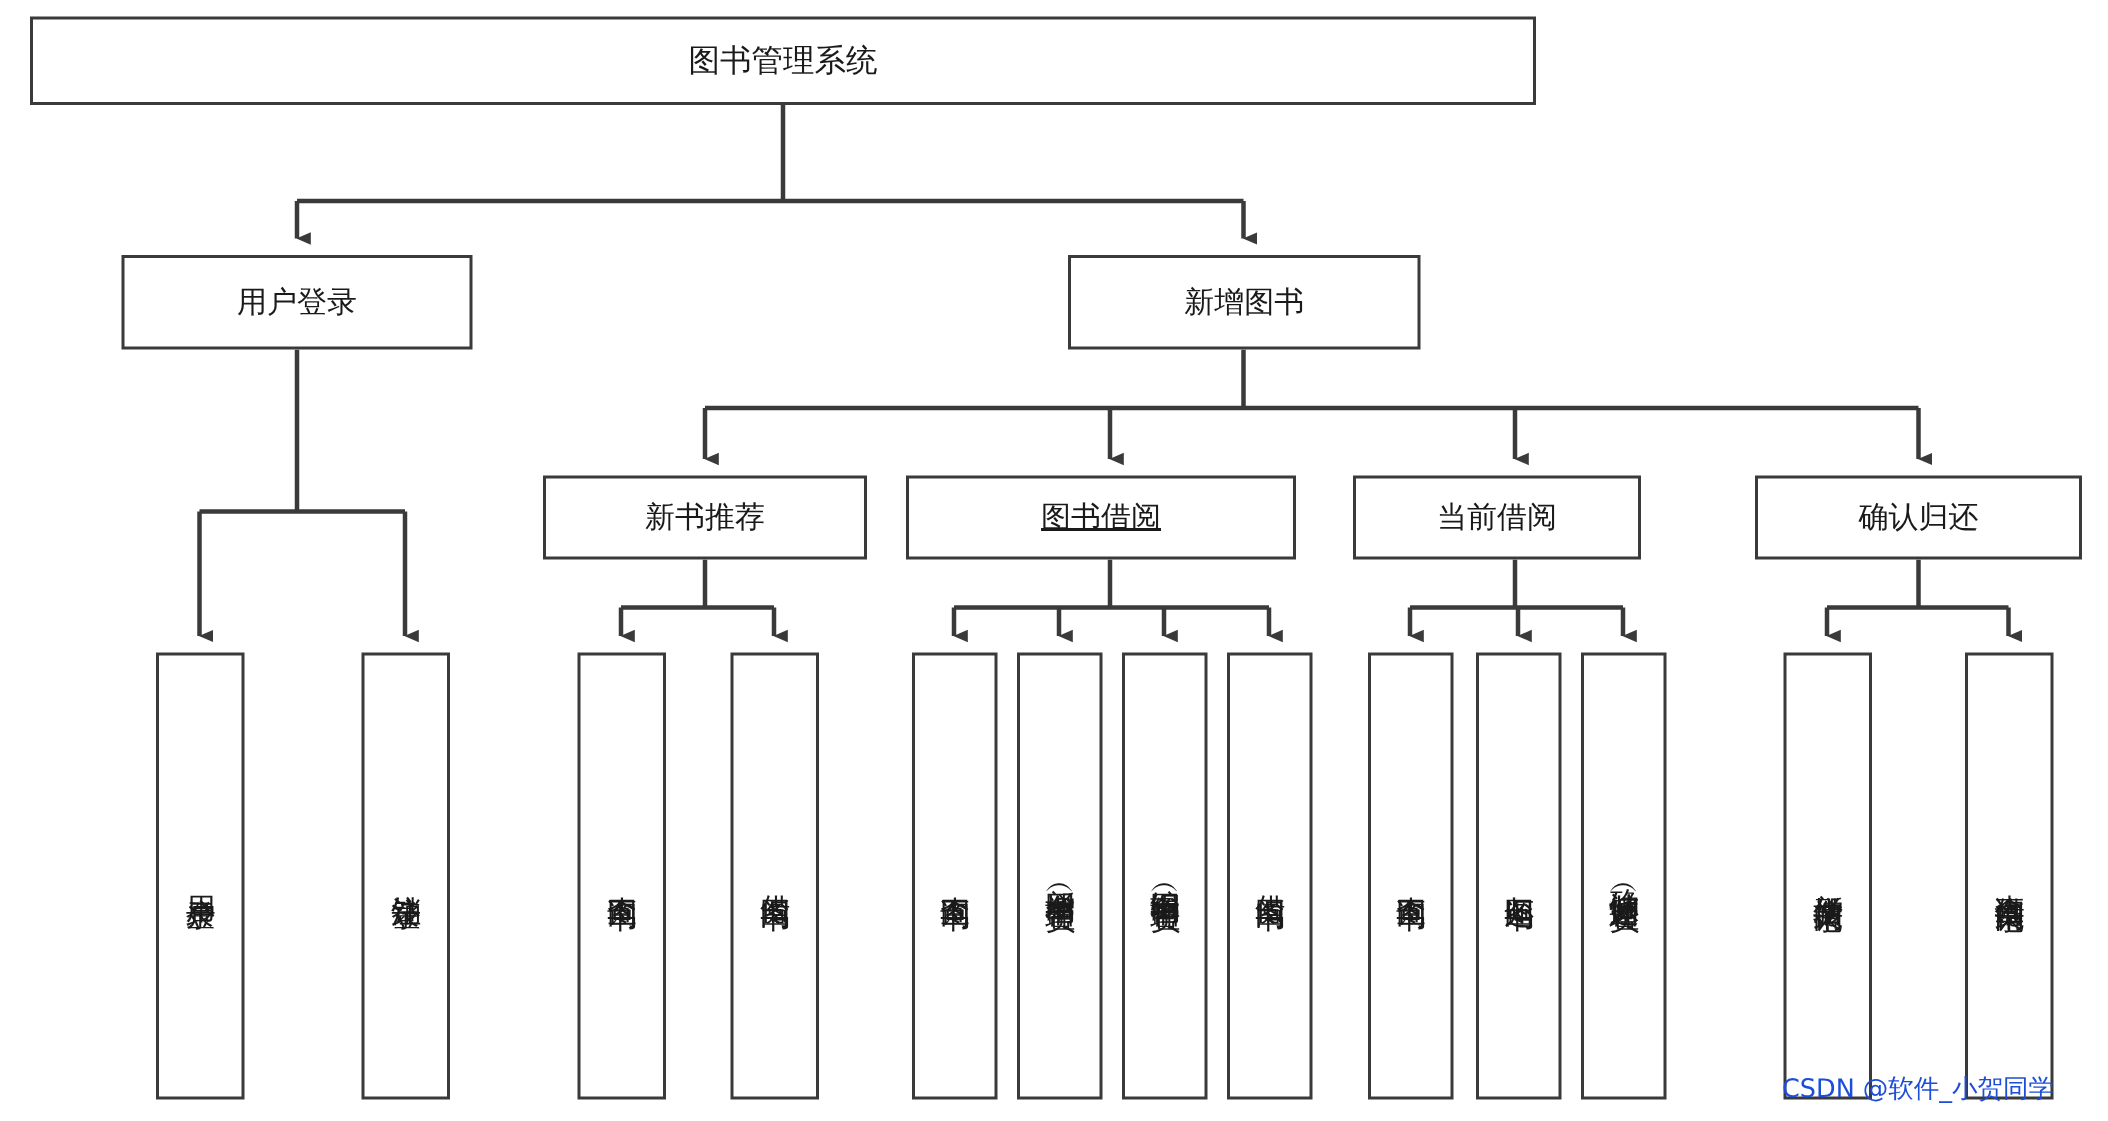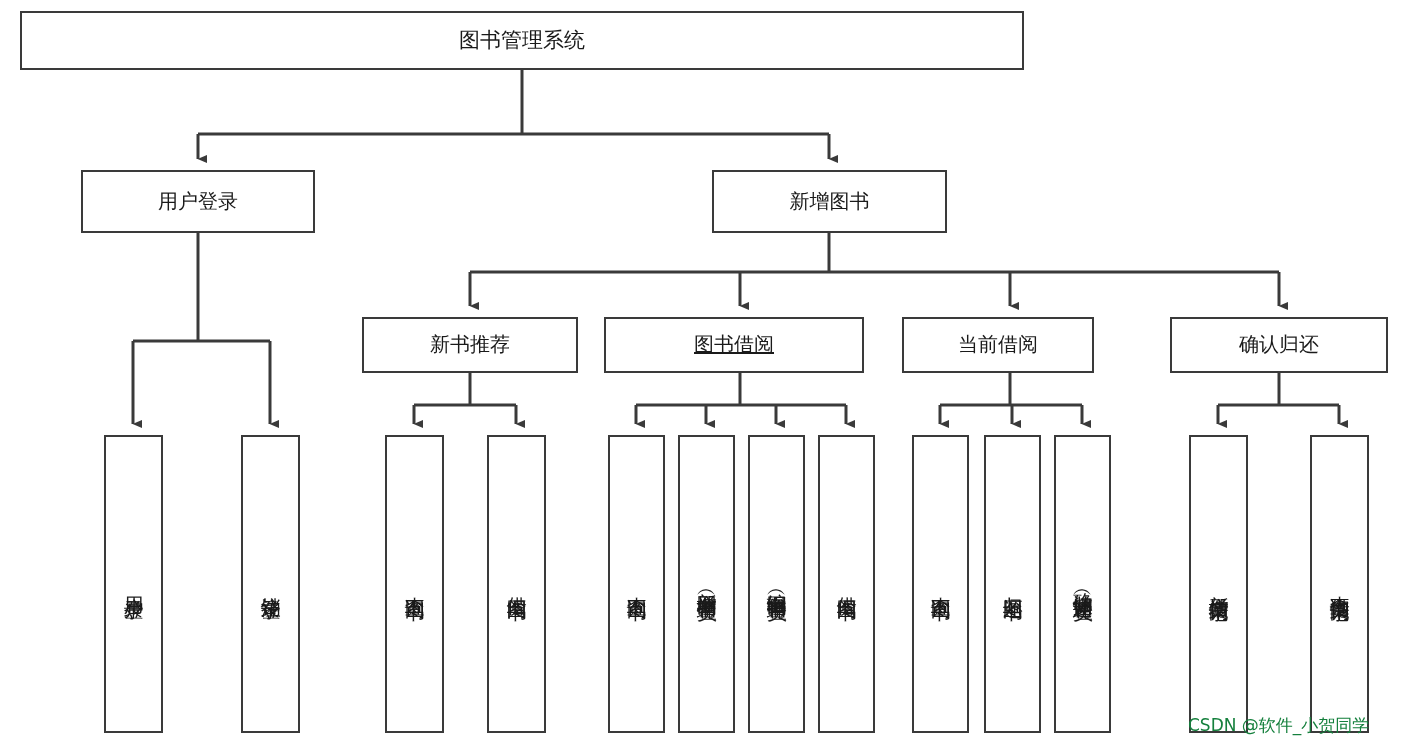--- a/index.html
+++ b/index.html
@@ -59,21 +59,21 @@
     writing-mode: vertical-rl;
     text-orientation: upright;
     display: block;
     white-space: nowrap;
   }
   .watermark {
     position: absolute;
     left: 1188px;
     top: 714px;
     font-size: 17px;
-    color: #15803d;
+    color: #1d4ed8;
     font-family: "DejaVu Sans", "Liberation Sans", sans-serif;
     white-space: nowrap;
     z-index: 3;
     text-align: center;
   }
 </style>
 </head>
 <body>
 
 <div id="canvas">

